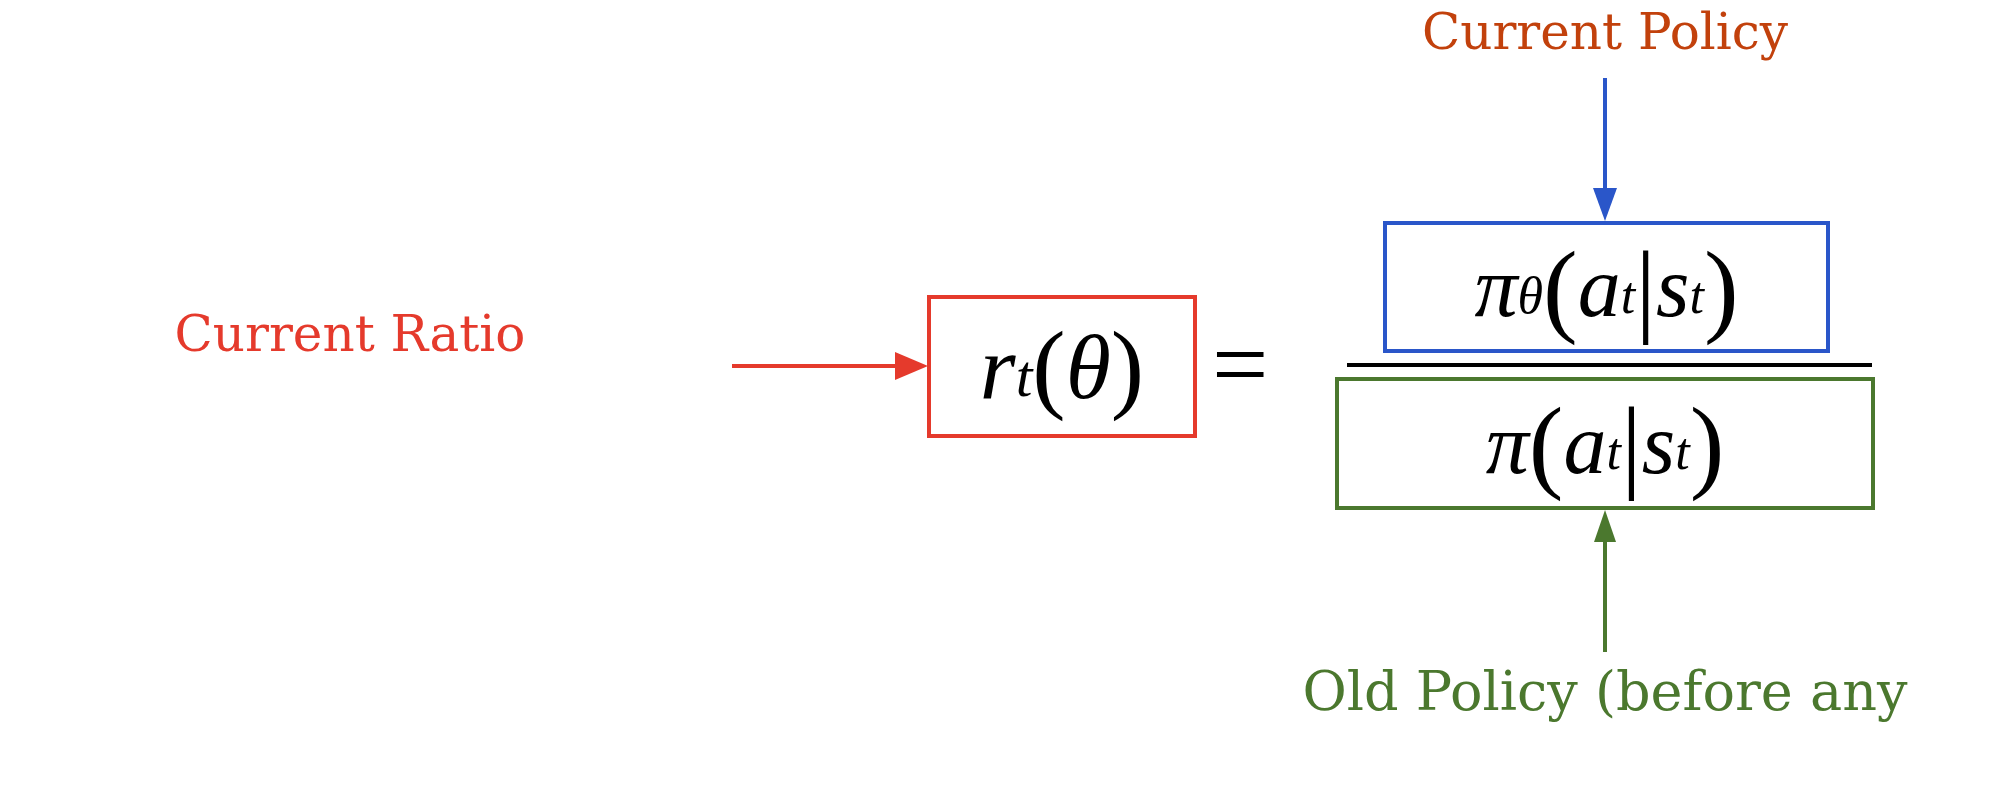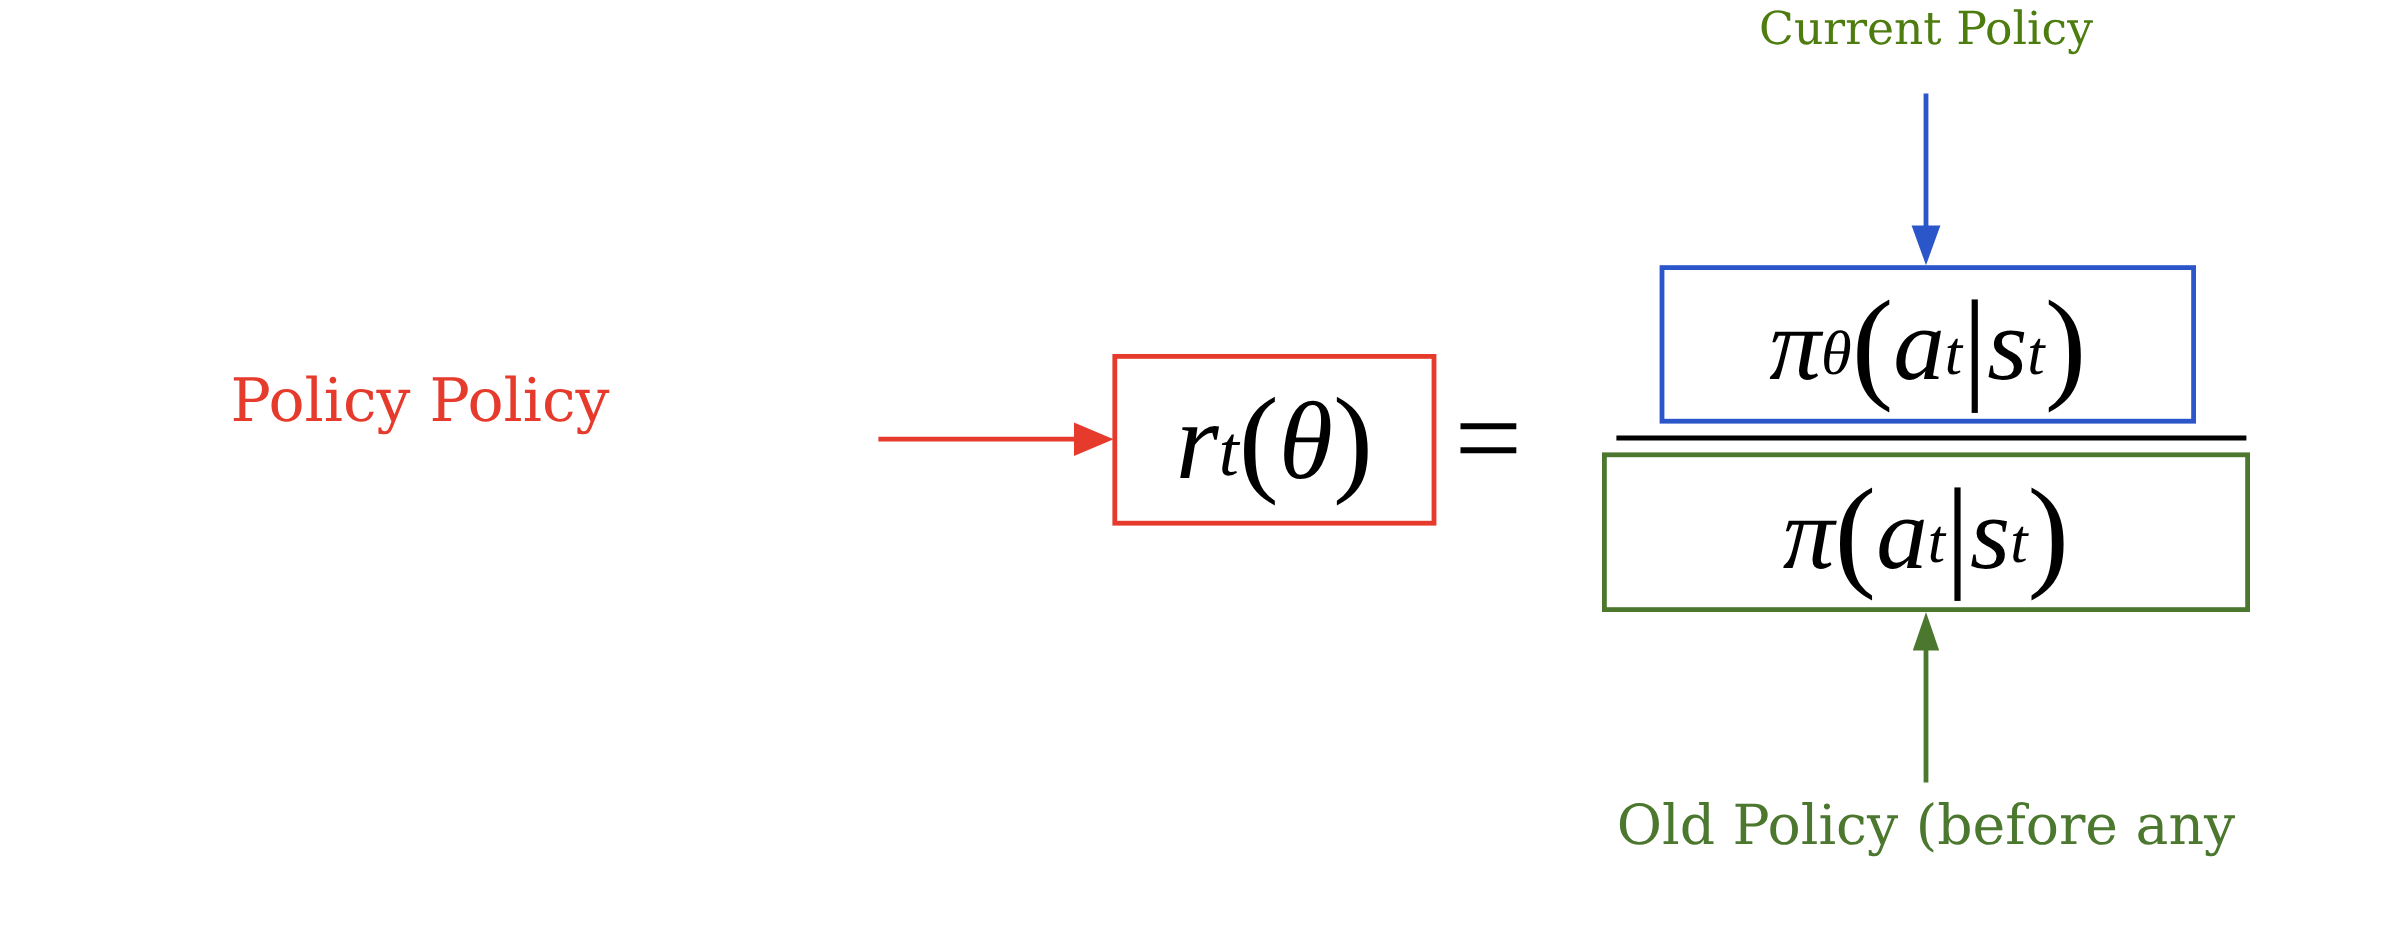--- a/index.html
+++ b/index.html
@@ -1,21 +1,21 @@
 <!DOCTYPE html>
 <html><head>
   <meta charset="utf-8">
   <style>
     html, body { margin: 0; padding: 0; background: #ffffff; }
     body { width: 1994px; height: 792px; position: relative; overflow: hidden; font-family: "DejaVu Serif", "Liberation Serif", serif; }
     .abs { position: absolute; }
     .label { position: absolute; text-align: center; white-space: nowrap; line-height: 1.2; font-family: "DejaVu Serif", "Liberation Serif", serif; }
     .label-red { color: #e53a2c; font-size: 50px; }
-    .label-blue { color: #4d7c0f; font-size: 38px; }
-    .label-green { color: #4b782e; font-size: 46px; }
+    .label-blue { color: #c2410c; font-size: 50px; }
+    .label-green { color: #4b782e; font-size: 54px; }
     .math { font-family: "Liberation Serif", "DejaVu Serif", serif; color: #000; }
     .it { font-style: italic; }
     .mono { font-family: "Liberation Mono", "DejaVu Sans Mono", monospace; font-style: normal; }
     .box { position: absolute; box-sizing: border-box; display: flex; align-items: center; justify-content: center; }
     svg.overlay { position: absolute; left: 0; top: 0; pointer-events: none; }
   </style>
 </head>
 <body>
 
 <svg class="overlay" width="1994" height="792">
@@ -32,21 +32,21 @@
 
   <g>
     <line x1="1605" y1="652" x2="1605" y2="535" stroke="#4b782e" stroke-width="4"></line>
     <polygon points="1594,542 1605,510 1616,542" fill="#4b782e"></polygon>
   </g>
 
   <line x1="1347" y1="365" x2="1872" y2="365" stroke="#000" stroke-width="4"></line>
 </svg>
 
 <div class="label label-red" style="left:0px; top:304px; width:700px;">
-  <div>Policy Policy</div>
+  <div>Current Ratio</div>
 </div>
 
 <div class="label label-blue" style="left:1405px; top:2px; width:400px;">Current Policy</div>
 
 <div class="label label-green" style="left:1215px; top:660px; width:780px;">
   <div>Old Policy (before any</div>
 </div>
 
 <div class="box math" style="left:927px; top:295px; width:270px; height:143px; border:4px solid #e53a2c; font-size:92px;">
   <span class="it">r</span>

